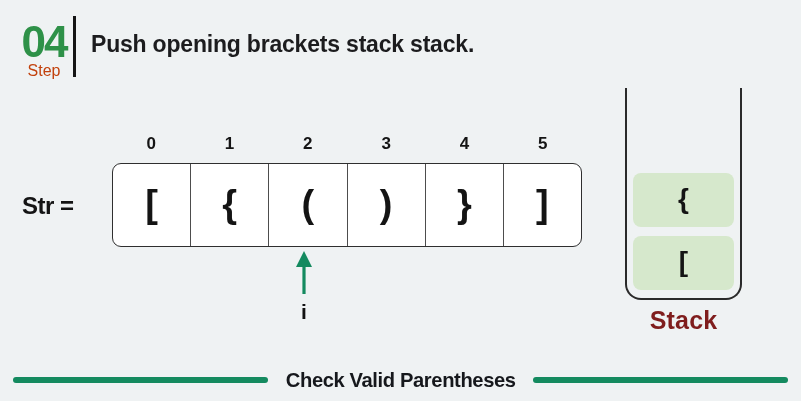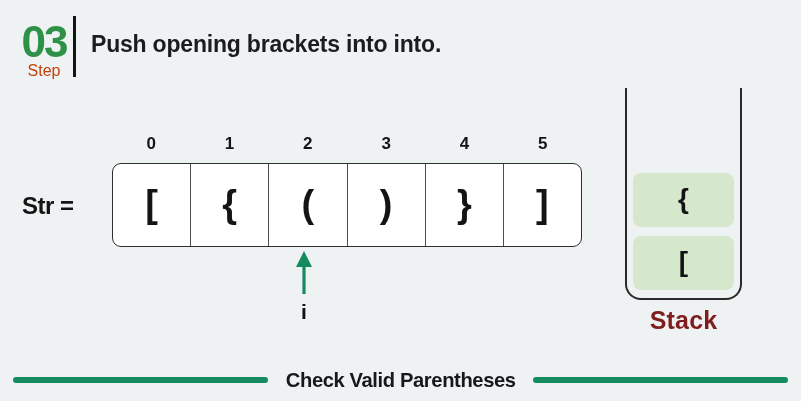--- a/index.html
+++ b/index.html
@@ -97,24 +97,24 @@
   .footer-caption{
     font-size:21px;font-weight:700;letter-spacing:-0.4px;color:#16181c;
     white-space:nowrap;transform:scaleX(0.96);
   }
 </style>
 </head>
 <body>
 
 <div class="canvas">
 
-  <div class="step-number">03</div>
+  <div class="step-number">04</div>
   <div class="step-label">Step</div>
   <div class="header-divider"></div>
-  <div class="page-title">Push opening brackets into into.</div>
+  <div class="page-title">Push opening brackets stack stack.</div>
 
   <div class="str-label">Str =</div>
 
   <div class="array-indices">
     <span>0</span>
     <span>1</span>
     <span>2</span>
     <span>3</span>
     <span>4</span>
     <span>5</span>

